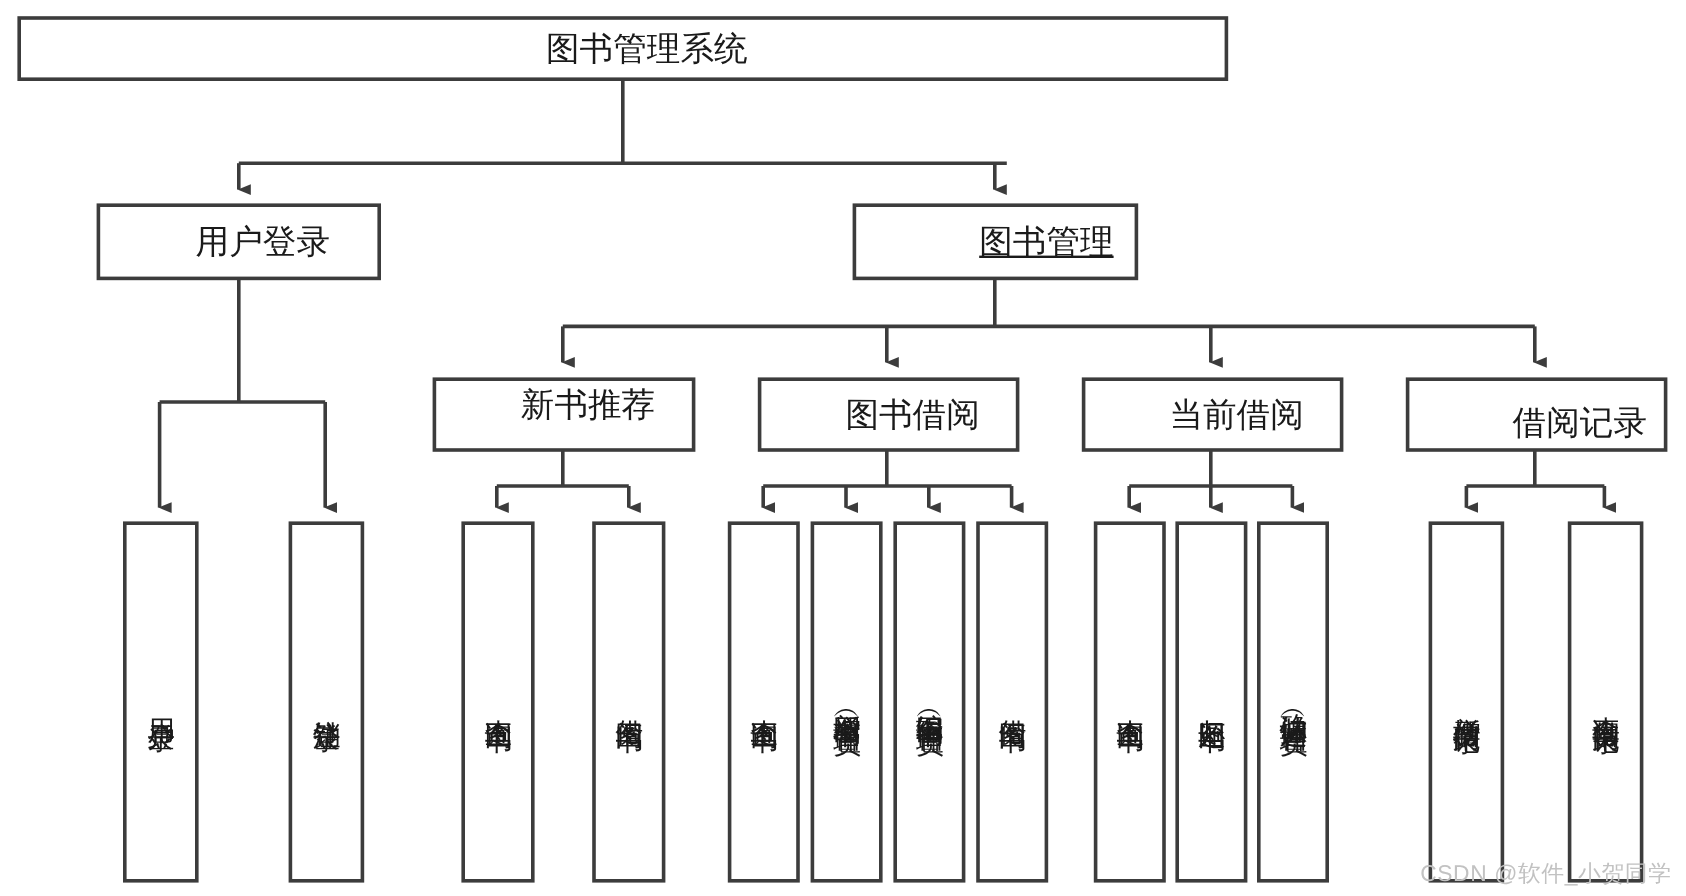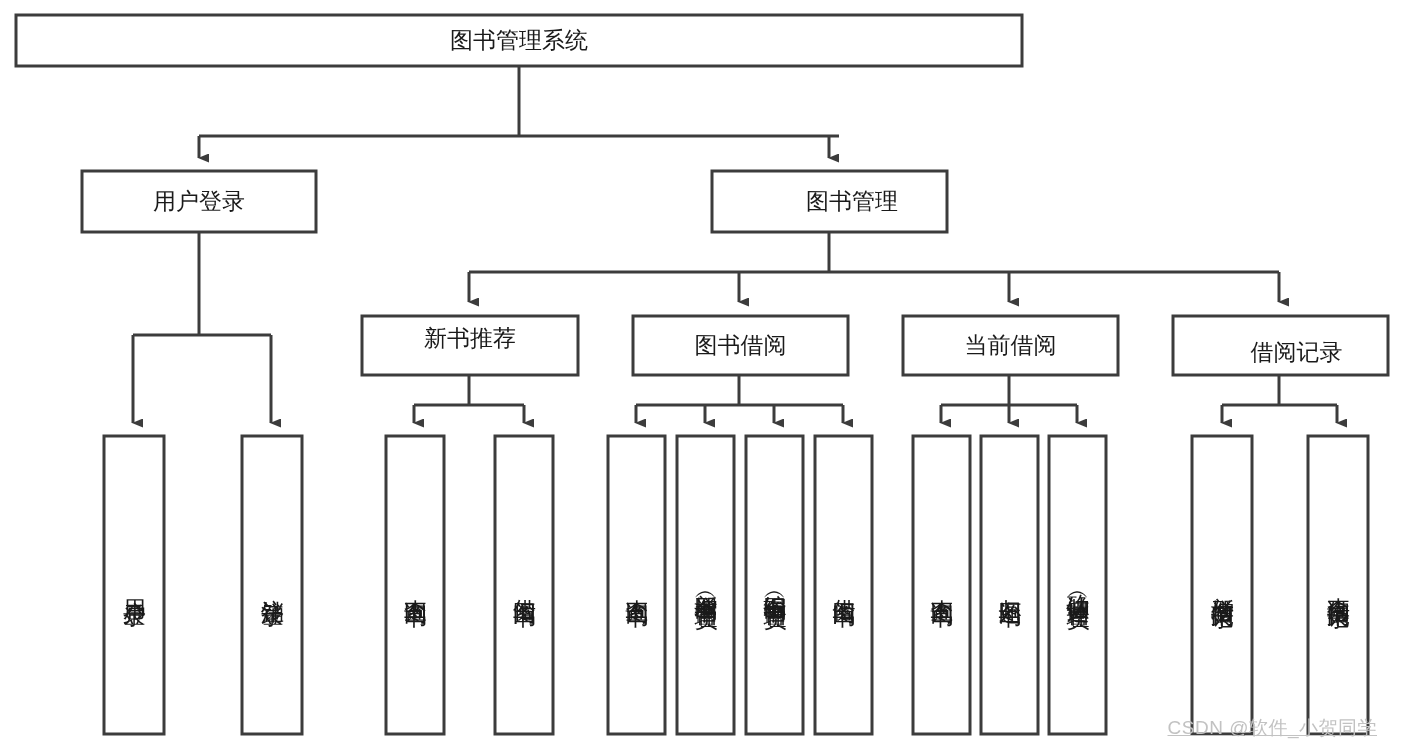--- a/index.html
+++ b/index.html
@@ -47,33 +47,33 @@
     letter-spacing: 2px;
     color: #1a1a1a;
     white-space: nowrap;
     pointer-events: none;
   }
   .hlabel-wrap {
     position: absolute;
     display: flex;
     align-items: center;
     justify-content: center;
-    font-size: 23px;
+    font-size: 28px;
     color: #1a1a1a;
     white-space: nowrap;
     pointer-events: none;
+    padding-left: 20px;
   }
   .watermark {
     position: absolute;
-    right: 28px;
+    right: 12px;
     bottom: 6px;
     font-size: 19px;
     color: #c2c2c2;
     letter-spacing: 0.5px;
-    text-decoration: underline;
   }
 </style>
 </head>
 <body>
 
 <div id="diagram-root">
 
   <svg class="diagram-svg" viewBox="0 0 1405 747" xmlns="http://www.w3.org/2000/svg">
     <defs>
       <marker id="arrowhead" markerWidth="9" markerHeight="11" refX="4.5" refY="10" orient="auto" markerUnits="userSpaceOnUse">
@@ -160,21 +160,21 @@
     <rect class="node-box" x="981" y="436" width="57" height="298"></rect>
     <rect class="node-box" x="1049" y="436" width="57" height="298"></rect>
 
     <rect class="node-box" x="1192" y="436" width="60" height="298"></rect>
     <rect class="node-box" x="1308" y="436" width="60" height="298"></rect>
   </svg>
 
   <div class="hlabel-wrap" style="left:16px; top:15px; width:1006px; height:51px;">图书管理系统</div>
 
   <div class="hlabel-wrap" style="left:82px; top:171px; width:234px; height:61px;">用户登录</div>
-  <div class="hlabel-wrap" style="left:712px; top:171px; width:280px; height:61px;">图书管理</div>
+  <div class="hlabel-wrap" style="left:712px; top:171px; width:280px; height:61px;text-decoration:underline;">图书管理</div>
 
   <div class="hlabel-wrap" style="left:362px; top:316px; width:216px; height:44px;">新书推荐</div>
   <div class="hlabel-wrap" style="left:633px; top:316px; width:215px; height:59px;border-radius:27px;">图书借阅</div>
   <div class="hlabel-wrap" style="left:903px; top:316px; width:215px; height:59px;">当前借阅</div>
   <div class="hlabel-wrap" style="left:1173px; top:316px; width:215px; height:73px;margin-left:16px;">借阅记录</div>
 
   <div class="vlabel-wrap" style="left:104px; top:436px; width:60px; height:298px;">用户登录</div>
   <div class="vlabel-wrap" style="left:242px; top:436px; width:60px; height:298px;">注销登录</div>
 
   <div class="vlabel-wrap" style="left:386px; top:436px; width:58px; height:298px;">查询图书</div>

